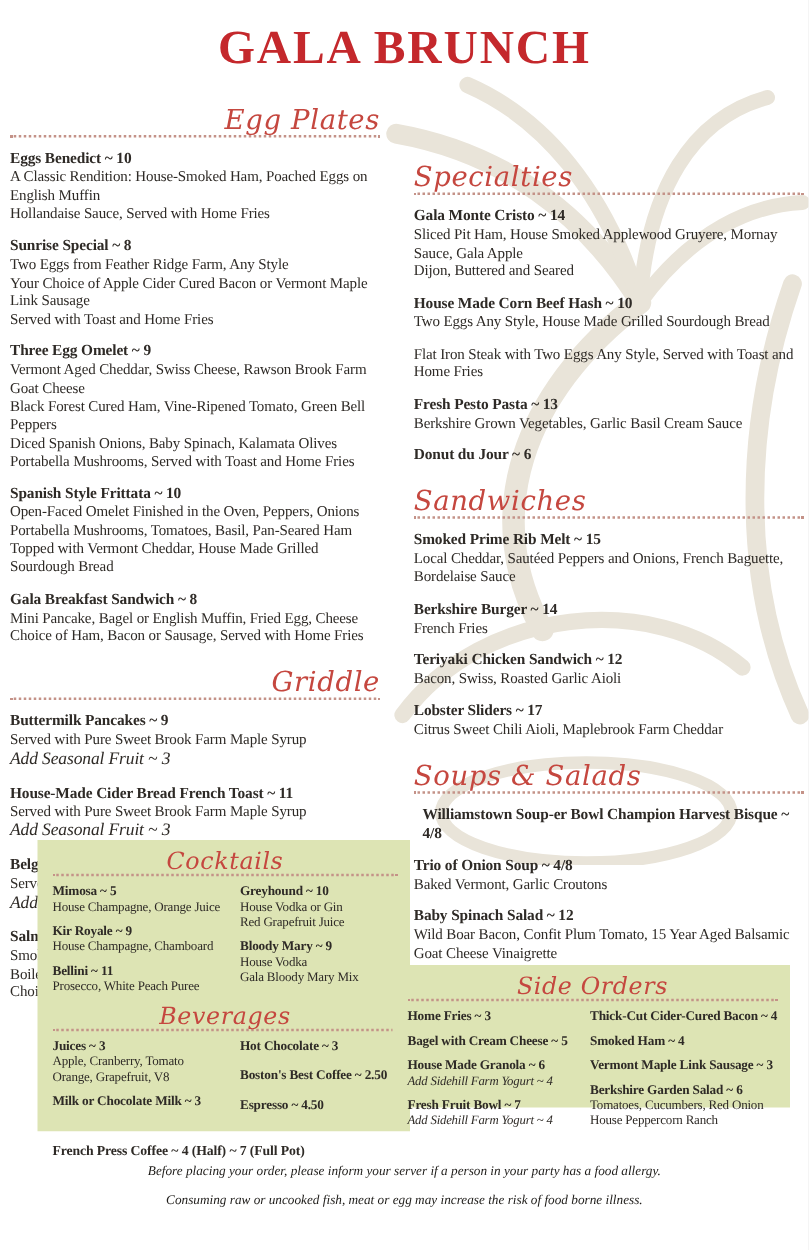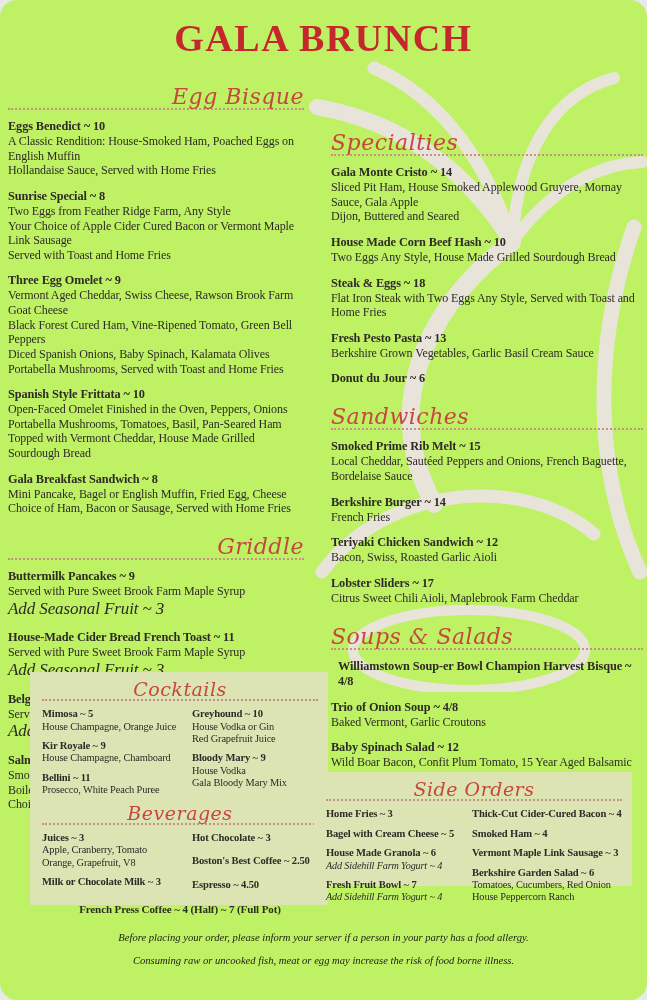--- a/index.html
+++ b/index.html
@@ -1,19 +1,19 @@
 <!DOCTYPE html>
 <html><head>
 <meta charset="utf-8">
 <style>
   html,body{margin:0;padding:0;background:#e8e8e8;}
   .page{
     position:relative;width:647px;height:1000px;margin:0 auto;
-    background:#bef264;overflow:hidden;
-    font-family:"Liberation Serif","DejaVu Serif",serif;color:#2e2a26;border-radius:17px;
+    background:#ffffff;overflow:hidden;
+    font-family:"Liberation Serif","DejaVu Serif",serif;color:#2e2a26;
   }
   .ornament{position:absolute;left:262px;top:52px;z-index:0;}
   .page-title{
     position:absolute;top:16px;left:0;width:100%;margin:0;text-align:center;
     font-size:38px;font-weight:bold;letter-spacing:1.5px;color:#c4282c;z-index:2;
   }
   .col{position:absolute;z-index:2;}
   .col-left{left:8px;top:86px;width:296px;}
   .col-right{left:331px;top:132px;width:312px;}
   .sec-head{
@@ -22,40 +22,40 @@
   .sec-head .script{
     font-family:"DejaVu Serif","Liberation Serif",serif;font-style:italic;
     color:#c5473f;font-size:22px;letter-spacing:.5px;
   }
   .align-right{text-align:right;}
   .align-left{text-align:left;}
   .gap-top{margin-top:20px;}
   .item{margin-bottom:11px;}
   .item-title{font-weight:bold;font-size:12.3px;line-height:1.22;letter-spacing:-.1px;}
   .item-desc{font-size:12px;line-height:1.22;white-space:pre-line;letter-spacing:-.1px;}
-  .item-note{font-size:17px;font-style:italic;line-height:1.22;letter-spacing:-.1px;}
+  .item-note{font-size:14px;font-style:italic;line-height:1.22;letter-spacing:-.1px;}
   .indent{padding-left:7px;}
   .box{
     position:absolute;z-index:2;background:#dde4b4;box-sizing:border-box;
     padding:8px 10px 8px 12px;
   }
   .box-left{left:30px;top:672px;width:298px;height:233px;}
   .box-right{left:314px;top:772px;width:318px;height:114px;}
   .box .sec-head{text-align:center;margin-bottom:7px;}
   .box .script{font-size:19px;}
   .cols{display:flex;}
   .cols .c1{flex:0 0 150px;}
   .cols .c2{flex:1;}
   .box-right .cols .c1{flex:0 0 146px;}
   .box .item{margin-bottom:7px;}
   .box .item-title{font-size:10.6px;line-height:1.18;letter-spacing:-.15px;}
   .box .item-desc{font-size:10.4px;line-height:1.2;letter-spacing:-.15px;}
   .box .item-note{font-size:10.2px;line-height:1.2;letter-spacing:-.15px;}
   .box .spaced{margin-bottom:11px;}
-  .bev-footer{text-align:center;font-weight:bold;font-size:11px;margin-top:1px;letter-spacing:-.1px;}
+  .bev-footer{text-align:left;font-weight:bold;font-size:11px;margin-top:13px;letter-spacing:-.1px;}
   .page-footer{
     position:absolute;left:0;top:932px;width:100%;text-align:center;z-index:2;
     font-style:italic;font-size:10.6px;color:#1d1b18;
   }
   .page-footer div{margin:0 0 12px 0;}
 </style>
 </head>
 <body>
 
 <div class="page">
@@ -71,21 +71,21 @@
       <path d="M60,520 C125,432 262,422 332,482" stroke-width="13"></path>
       <ellipse cx="207" cy="598" rx="116" ry="40" stroke-width="10"></ellipse>
     </g>
   </svg>
 
   <h1 class="page-title">GALA BRUNCH</h1>
 
   <div class="col col-left">
 
     <div class="sec-head align-right">
-      <span class="script">Egg Bisque</span>
+      <span class="script">Egg Plates</span>
     </div>
 
     <div class="item">
       <div class="item-title">Eggs Benedict ~ 10</div>
       <div class="item-desc">A Classic Rendition: House-Smoked Ham, Poached Eggs on English Muffin
 Hollandaise Sauce, Served with Home Fries</div>
     </div>
     <div class="item">
       <div class="item-title">Sunrise Special ~ 8</div>
       <div class="item-desc">Two Eggs from Feather Ridge Farm, Any Style
@@ -146,21 +146,20 @@
     <div class="item">
       <div class="item-title">Gala Monte Cristo ~ 14</div>
       <div class="item-desc">Sliced Pit Ham, House Smoked Applewood Gruyere, Mornay Sauce, Gala Apple
 Dijon, Buttered and Seared</div>
     </div>
     <div class="item">
       <div class="item-title">House Made Corn Beef Hash ~ 10</div>
       <div class="item-desc">Two Eggs Any Style, House Made Grilled Sourdough Bread</div>
     </div>
     <div class="item">
-      <div class="item-title">Steak &amp; Eggs ~ 18</div>
       <div class="item-desc">Flat Iron Steak with Two Eggs Any Style, Served with Toast and Home Fries</div>
     </div>
     <div class="item">
       <div class="item-title">Fresh Pesto Pasta ~ 13</div>
       <div class="item-desc">Berkshire Grown Vegetables, Garlic Basil Cream Sauce</div>
     </div>
     <div class="item">
       <div class="item-title">Donut du Jour ~ 6</div>
     </div>
 

